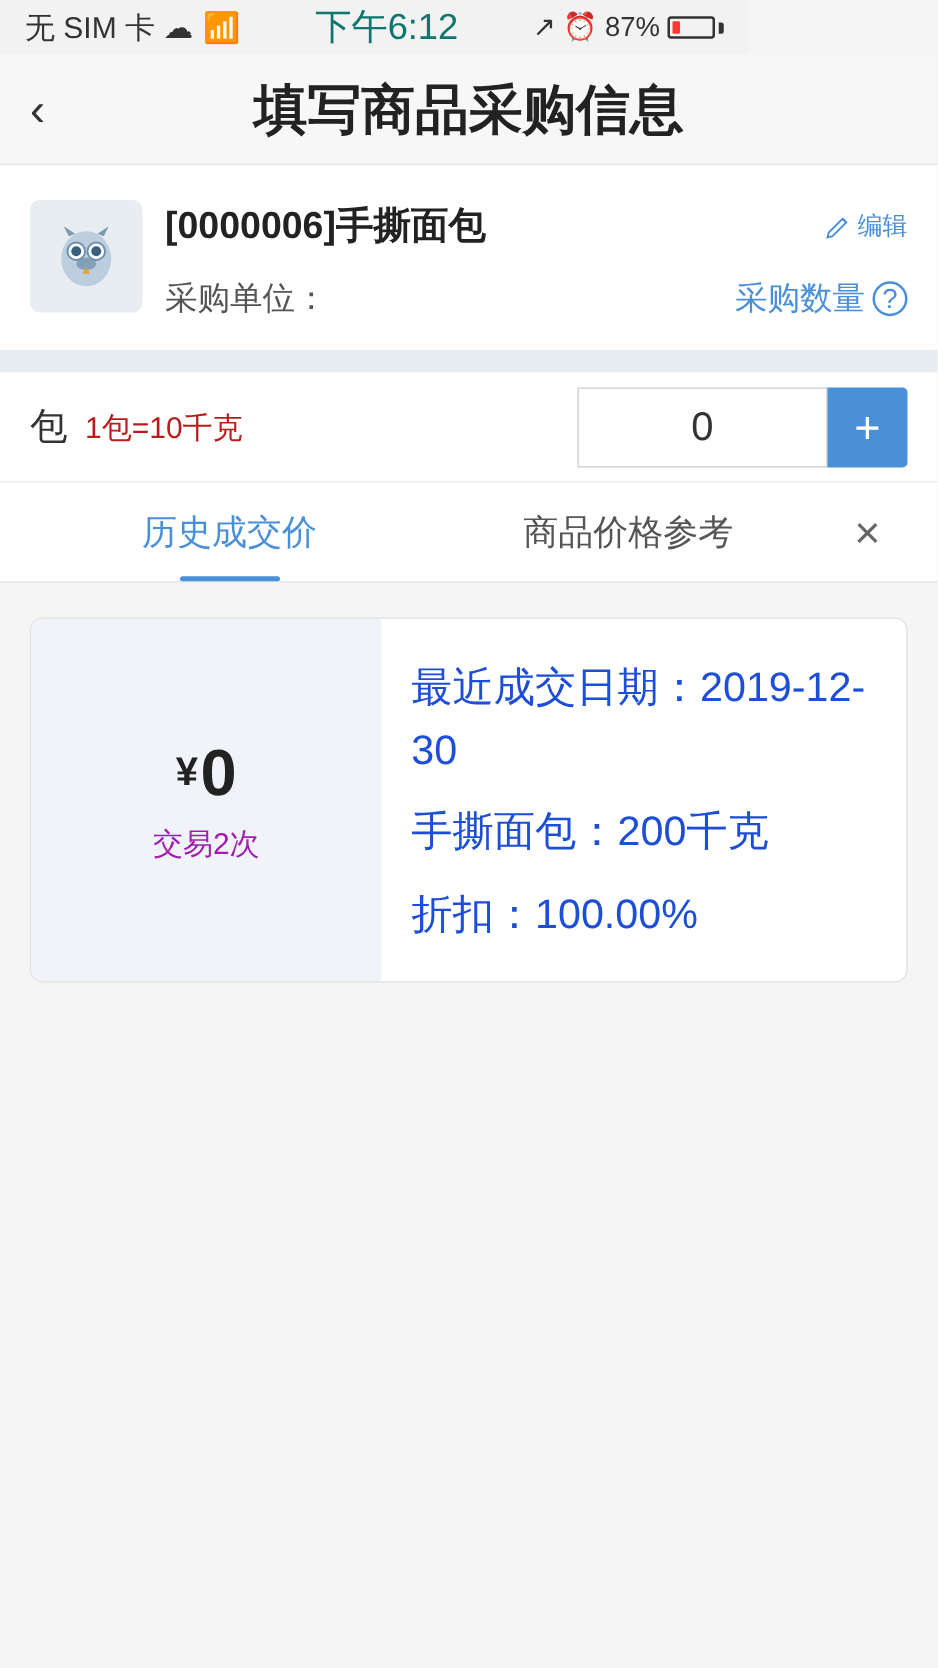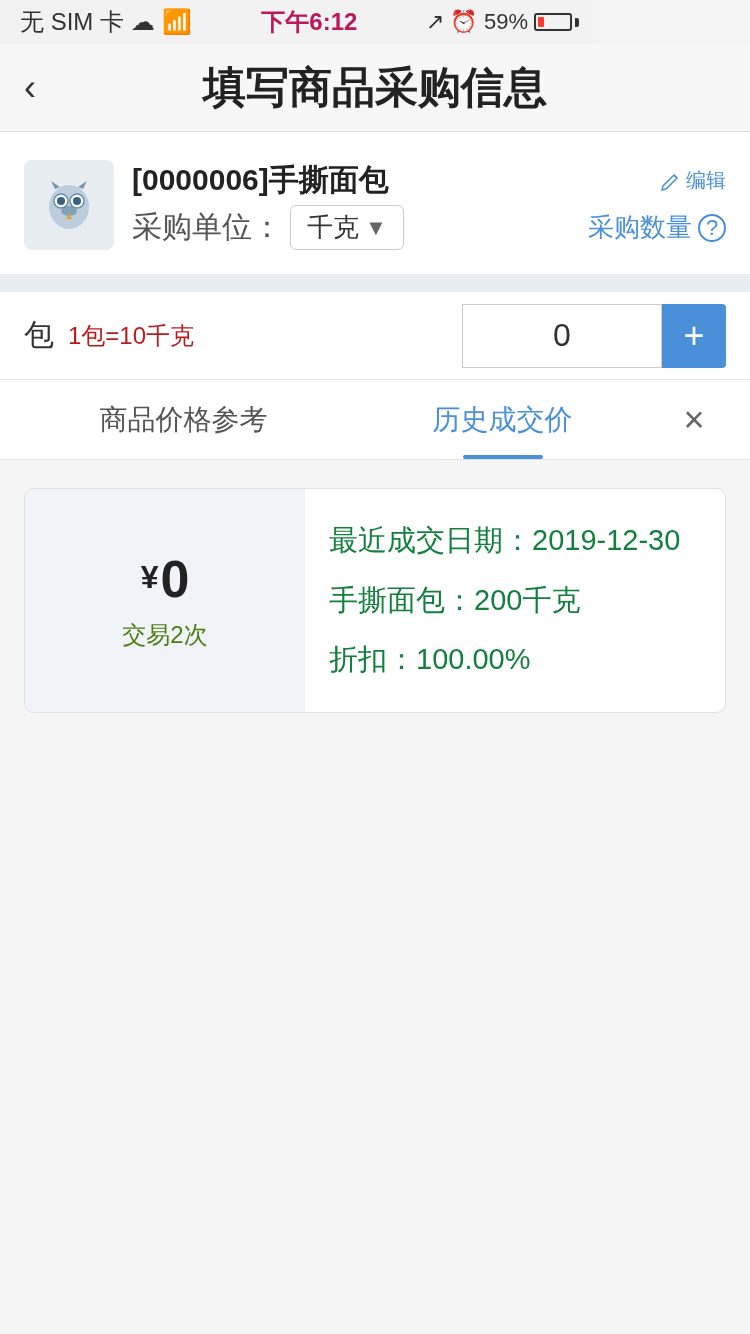--- a/index.html
+++ b/index.html
@@ -24,23 +24,23 @@
       font-size: 24px;
     }
     .status-left {
       display: flex;
       align-items: center;
       gap: 8px;
       font-size: 24px;
       color: #333;
     }
     .status-center {
-      font-size: 24px;
-      font-weight: 700;
-      color: #be185d;
+      font-size: 29px;
+      font-weight: 400;
+      color: #0f766e;
     }
     .status-right {
       display: flex;
       align-items: center;
       gap: 6px;
       font-size: 22px;
       color: #333;
     }
     .battery-icon {
       display: inline-flex;
@@ -118,21 +118,21 @@
       overflow: hidden;
     }
     .product-image svg {
       width: 60px;
       height: 60px;
     }
     .product-info {
       flex: 1;
       display: flex;
       flex-direction: column;
-      gap: 4px;
+      gap: 20px;
       text-align: right;
     }
     .product-name-row {
       display: flex;
       justify-content: space-between;
       align-items: center;
     }
     .product-name {
       font-size: 30px;
       font-weight: 600;
@@ -145,21 +145,21 @@
       font-size: 20px;
       color: #4a90d9;
       cursor: pointer;
     }
     .unit-row {
       display: flex;
       align-items: center;
       justify-content: space-between;
     }
     .unit-label {
-      font-size: 30px;
+      font-size: 26px;
       color: #555;
       font-family: Liberation Serif, serif;
     }
     .unit-select {
       border: 1px solid #ccc;
       border-radius: 6px;
       padding: 4px 16px;
       font-size: 26px;
       color: #333;
       background: #fff;
@@ -320,50 +320,50 @@
       display: flex;
       align-items: flex-start;
     }
     .history-price-currency {
       font-size: 32px;
       margin-top: 10px;
       margin-right: 2px;
     }
     .history-trade-count {
       font-size: 24px;
-      color: #4d7c0f;
+      color: #a21caf;
       margin-top: 10px;
     }
     .history-right {
       flex: 1;
       padding: 30px 24px;
       display: flex;
       flex-direction: column;
       gap: 16px;
       justify-content: center;
     }
     .history-detail-row {
-      font-size: 29px;
-      color: #15803d;
+      font-size: 33px;
+      color: #1d4ed8;
       line-height: 1.5;
     }
   </style>
 </head>
 <body>
 
 <div class="status-bar">
   <div class="status-left">
     <span>无 SIM 卡 ☁</span>
     <span style="font-size:24px;">📶</span>
   </div>
   <div class="status-center">下午6:12</div>
   <div class="status-right">
     <span>↗</span>
     <span>⏰</span>
-    <span>59%</span>
+    <span>87%</span>
     <span class="battery-icon">
       <span class="battery-body">
         <span class="battery-fill"></span>
       </span>
       <span class="battery-tip"></span>
     </span>
   </div>
 </div>
 
 <div class="header">
@@ -395,24 +395,20 @@
           <svg width="22" height="22" viewBox="0 0 22 22">
             <path d="M3 16L2 20l4-1L17 8l-3-3L3 16z" stroke="#4a90d9" stroke-width="1.5" fill="none"></path>
             <path d="M14 5l3 3" stroke="#4a90d9" stroke-width="1.5"></path>
           </svg>
           <span>编辑</span>
         </span>
       </div>
       <div class="unit-row">
         <div style="display:flex;align-items:center;">
           <span class="unit-label">采购单位：</span>
-          <span class="unit-select">
-            <span>千克</span>
-            <span style="font-size:22px;color:#666;">▼</span>
-          </span>
         </div>
         <div class="price-ref">
           <span>采购数量</span>
           <span style="width:28px;height:28px;border-radius:50%;border:2px solid #4a90d9;display:inline-flex;align-items:center;justify-content:center;font-size:22px;color:#4a90d9;">
             <span>?</span>
           </span>
         </div>
       </div>
     </div>
   </div>
@@ -429,26 +425,26 @@
     <div class="quantity-input-box">
       <span>0</span>
     </div>
     <div class="quantity-plus">
       <span>+</span>
     </div>
   </div>
 </div>
 
 <div class="tabs-container">
-  <div class="tab-item inactive">
-    <span>商品价格参考</span>
-  </div>
   <div class="tab-item active">
     <span>历史成交价</span>
     <div class="tab-underline"></div>
+  </div>
+  <div class="tab-item inactive">
+    <span>商品价格参考</span>
   </div>
   <div class="tab-close">
     <span>×</span>
   </div>
 </div>
 
 <div class="content-area">
 
   <div class="history-card">
     <div class="history-left">

